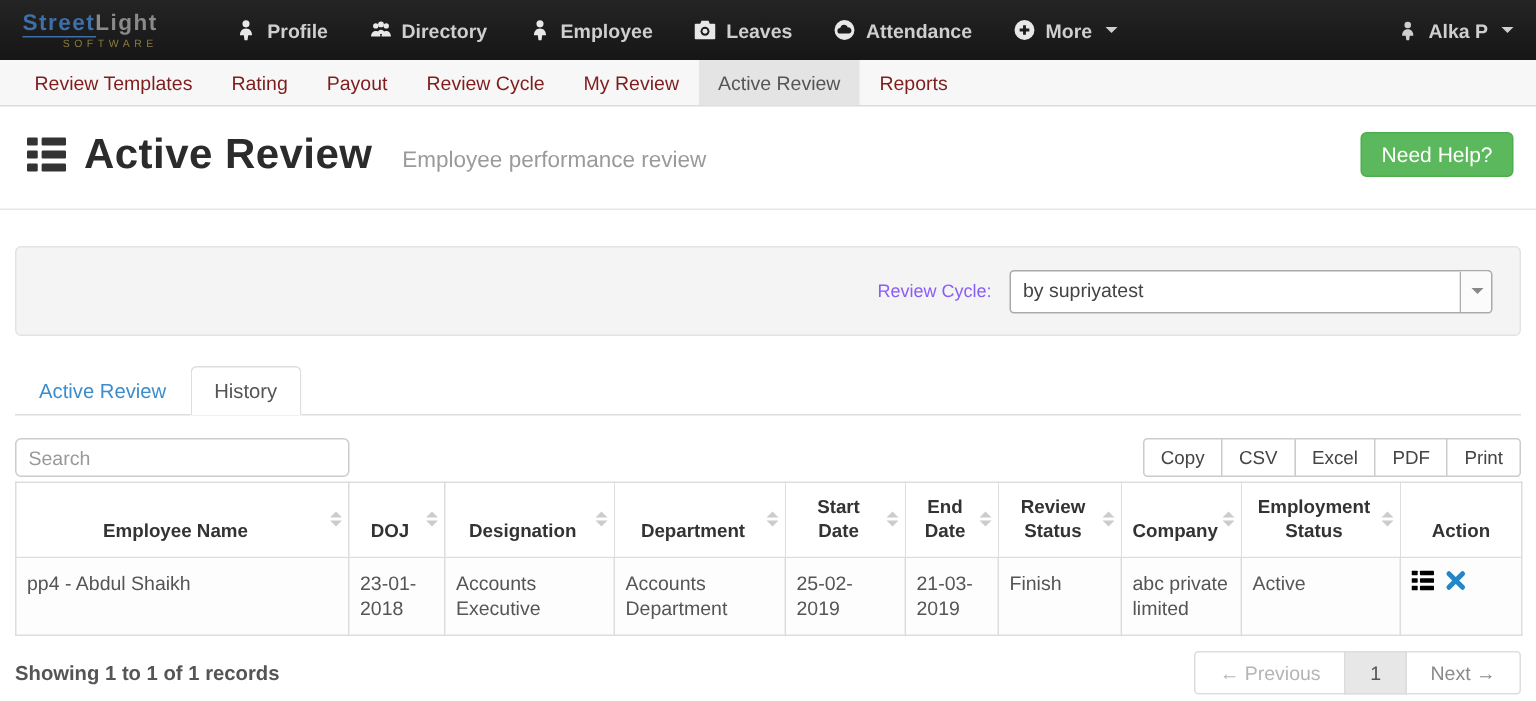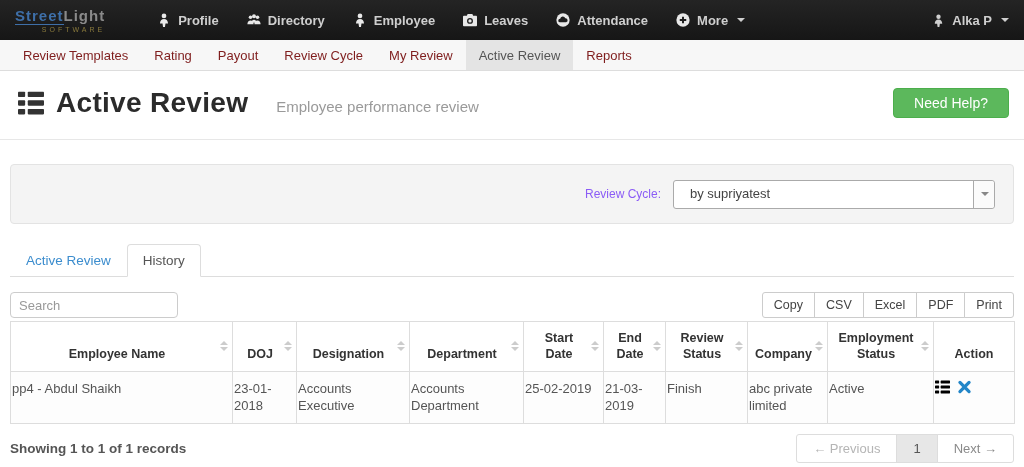--- a/index.html
+++ b/index.html
@@ -28,51 +28,51 @@
   .subnav { height:31px; background:#f7f7f7; border-bottom:1px solid #ddd; display:flex; align-items:stretch; padding-left:10px; }
   .sn-item { display:flex; align-items:center; padding:0 13px; color:#7f1d1d; font-size:13px; }
   .sn-item.active { background:#e4e4e4; color:#555; cursor:default; }
 
   
   .page-header { display:flex; align-items:center; padding:16px 15px 20px 18px; border-bottom:1px solid #e7e7e7; }
   .title-wrap { display:flex; align-items:center; gap:12px; }
   .title-icon { width:26px; height:24px; color:#333; }
   .title-icon svg { width:26px; height:24px; }
   .page-title { font-size:28px; font-weight:bold; color:#2b2b2b; letter-spacing:.3px; }
-  .page-subtitle { font-size:15px; color:#9a9a9a; margin-left:16px; position:relative; top:3px; }
-  .help-btn { margin-left:auto; background:#5cb85c; border:1px solid #4cae4c; color:#fff; font-size:14px; padding:6px 20px; border-radius:4px; cursor:pointer; }
+  .page-subtitle { font-size:15px; color:#9a9a9a; margin-left:8px; position:relative; top:3px; }
+  .help-btn { margin-left:auto; background:#5cb85c; border:1px solid #4cae4c; color:#fff; font-size:14px; padding:6px 13px; border-radius:4px; cursor:pointer; }
 
   
   .cycle-panel { margin:24px 10px 0; height:60px; background:#f4f4f4; border:1px solid #e3e3e3; border-radius:4px; display:flex; align-items:center; justify-content:flex-end; padding-right:18px; }
   .cycle-label { font-size:12px; color:#8b5cf6; margin-right:12px; }
-  .cycle-select { width:322px; height:29px; background:#fff; border:1px solid #aaa; border-radius:3px; display:flex; align-items:stretch; cursor:pointer;padding-left:8px; }
+  .cycle-select { width:322px; height:29px; background:#fff; border:1px solid #aaa; border-radius:3px; display:flex; align-items:stretch; cursor:pointer; }
   .cycle-select .value { flex:1; padding:5px 8px; font-size:13px; color:#444; overflow:hidden; white-space:nowrap; }
   .cycle-select .caret-box { width:21px; border-left:1px solid #aaa; background:#fbfbfb; border-radius:0 3px 3px 0; display:flex; align-items:center; justify-content:center; }
   .cycle-select .caret-box .caret { border-top-color:#888; }
 
   
   .tabs { margin:20px 10px 0; display:flex; border-bottom:1px solid #ddd; padding-left:0; }
   .tab { padding:8px 15px; font-size:13.5px; margin-bottom:-1px; border:1px solid transparent; border-radius:4px 4px 0 0; color:#3c8dce; }
   .tab.active { background:#fff; border-color:#ddd #ddd #fff; color:#555; cursor:default; }
 
   
   .toolbar { margin:15px 10px 0; display:flex; justify-content:space-between; align-items:center; }
-  .search-input { width:168px; height:26px; padding:4px 8px; border:1px solid #ccc; border-radius:4px; font-size:13px; color:#444; font-family:inherit; }
+  .search-input { width:223px; height:26px; padding:4px 8px; border:1px solid #ccc; border-radius:4px; font-size:13px; color:#444; font-family:inherit; }
   .search-input::placeholder { color:#999; }
   .btn-group { display:flex; }
   .tb-btn { background:#fff; border:1px solid #ccc; color:#444; font-size:12.5px; padding:5px 11px; margin-left:-1px; cursor:pointer; font-family:inherit; }
   .tb-btn:first-child { border-radius:3px 0 0 3px; margin-left:0; }
   .tb-btn:last-child { border-radius:0 3px 3px 0; }
 
   
   .table-wrap { margin:3px 10px 0; }
   table { width:1004px; border-collapse:collapse; table-layout:fixed; }
   th { border:1px solid #ddd; background:#fff; text-align:center; vertical-align:bottom; font-size:12.5px; font-weight:bold; color:#333; padding:8px 16px 8px 7px; position:relative; line-height:1.3; }
   th.no-sort { padding-right:7px; }
-  td { border:1px solid #ddd; padding:8px 6px 8px 1px; vertical-align:top; font-size:13px; color:#555; line-height:1.35; background:#fdfdfd; }
+  td { border:1px solid #ddd; padding:8px 6px 8px 7px; vertical-align:top; font-size:13px; color:#555; line-height:1.35; background:#fdfdfd; }
   .sort { position:absolute; right:4px; top:50%; transform:translateY(-50%); display:flex; flex-direction:column; gap:2px; }
   .sort i { display:block; width:0; height:0; border-left:4px solid transparent; border-right:4px solid transparent; }
   .sort .up { border-bottom:4px solid #ccc; }
   .sort .dn { border-top:4px solid #ccc; }
   .action-cell { white-space:nowrap; }
   .act-icon { display:inline-block; vertical-align:middle; color:#2386c8; cursor:pointer; margin-right:7px; }
   .act-icon svg { width:15px; height:14px; }
   .act-icon.x svg { stroke:#2386c8; }
 
   

